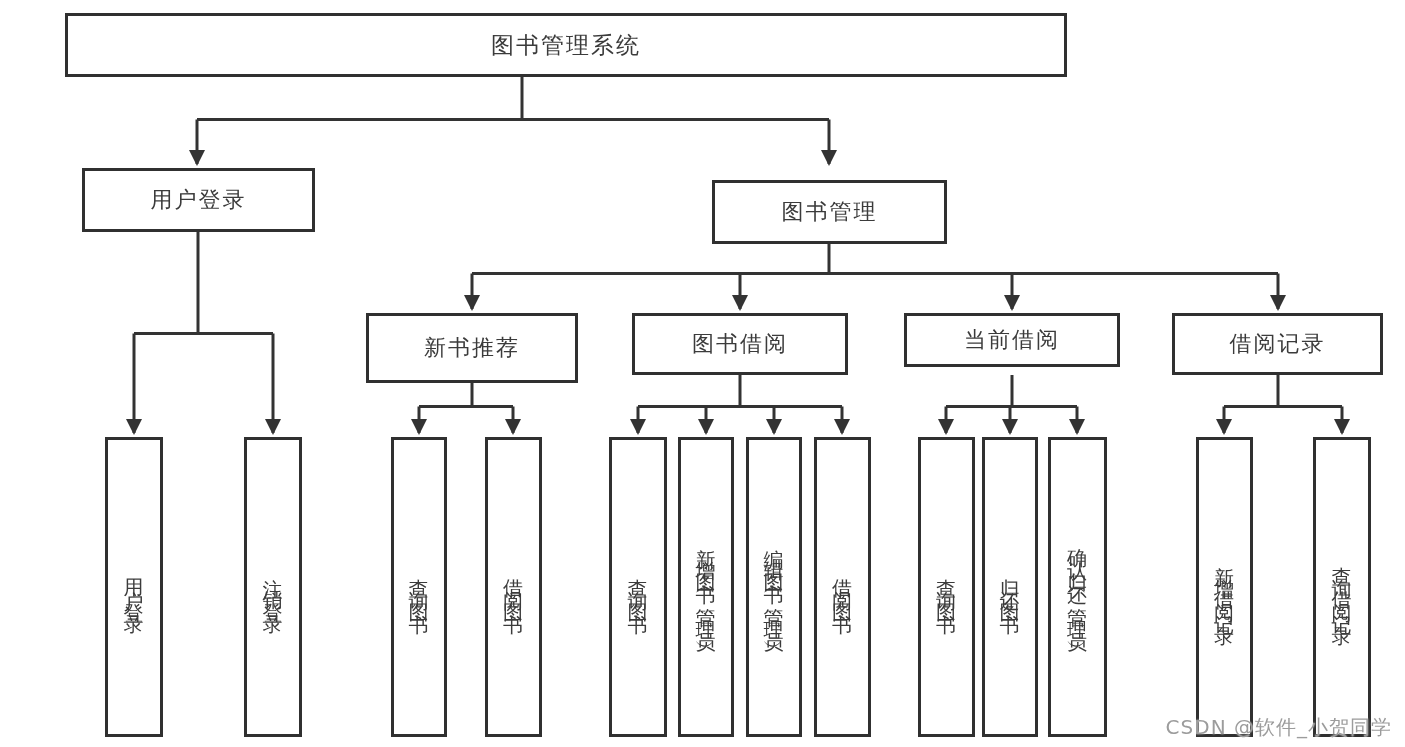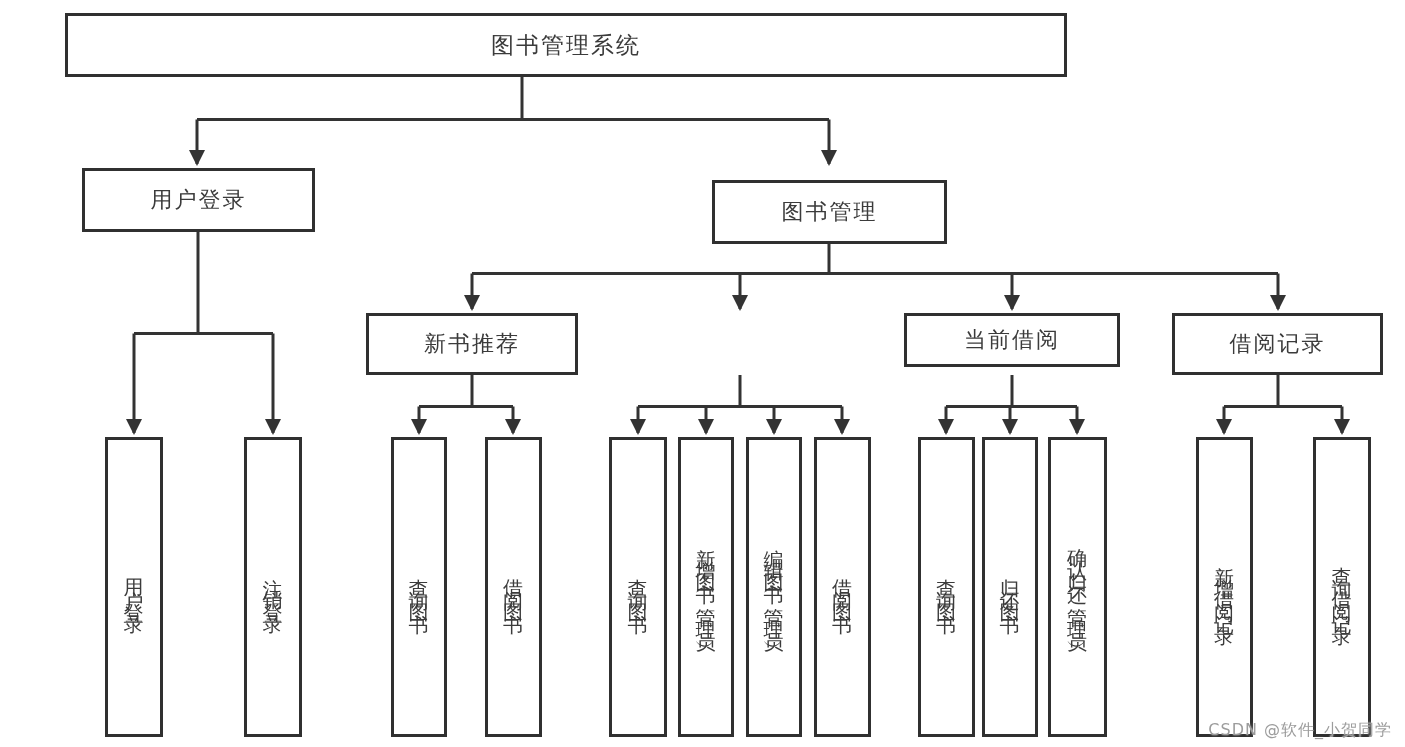--- a/index.html
+++ b/index.html
@@ -19,21 +19,21 @@
   .hnode{font-size:22px;letter-spacing:2px;white-space:nowrap;}
   .root{font-size:23px;}
   .leaf{overflow:hidden;}
   .vtext{
     writing-mode:vertical-rl;text-orientation:mixed;
     font-size:20px;letter-spacing:12px;line-height:1;
     white-space:nowrap;
   }
   .watermark{
     position:absolute;right:13px;bottom:6px;
-    font-size:16px;color:#9c9c9c;letter-spacing:1px;
+    font-size:20px;color:#9c9c9c;letter-spacing:1px;
     text-shadow:0 0 2px #ffffff;
     white-space:nowrap;
   }
 </style>
 </head>
 <body>
 
 <div class="canvas">
 
   <svg class="connectors" width="1405" height="747" viewBox="0 0 1405 747">
@@ -84,21 +84,22 @@
       <path d="M1224,406.5 V433" marker-end="url(#arw)"></path>
       <path d="M1342,406.5 V433" marker-end="url(#arw)"></path>
     </g>
   </svg>
 
   <div class="node hnode root" style="left:21px;top:13px;width:1002px;height:64px;margin-left:44px;">图书管理系统</div>
 
   <div class="node hnode" style="left:82px;top:168px;width:233px;height:64px;">用户登录</div>
   <div class="node hnode" style="left:712px;top:168px;width:235px;height:64px;margin-top:12px;">图书管理</div>
 
-  <div class="node hnode" style="left:366px;top:313px;width:212px;height:62px;">新书推荐</div>
+  <div class="node hnode" style="left:366px;top:313px;width:212px;height:70px;">新书推荐</div>
+  <div class="node hnode" style="left:632px;top:313px;width:216px;height:62px;">图书借阅</div>
   <div class="node hnode" style="left:904px;top:313px;width:216px;height:54px;">当前借阅</div>
   <div class="node hnode" style="left:1172px;top:313px;width:211px;height:62px;">借阅记录</div>
 
   <div class="node leaf" style="left:105px;top:437px;width:58px;height:300px;">
     <span class="vtext">用户登录</span>
   </div>
   <div class="node leaf" style="left:244px;top:437px;width:58px;height:300px;">
     <span class="vtext">注销登录</span>
   </div>
   <div class="node leaf" style="left:391px;top:437px;width:56px;height:300px;">

